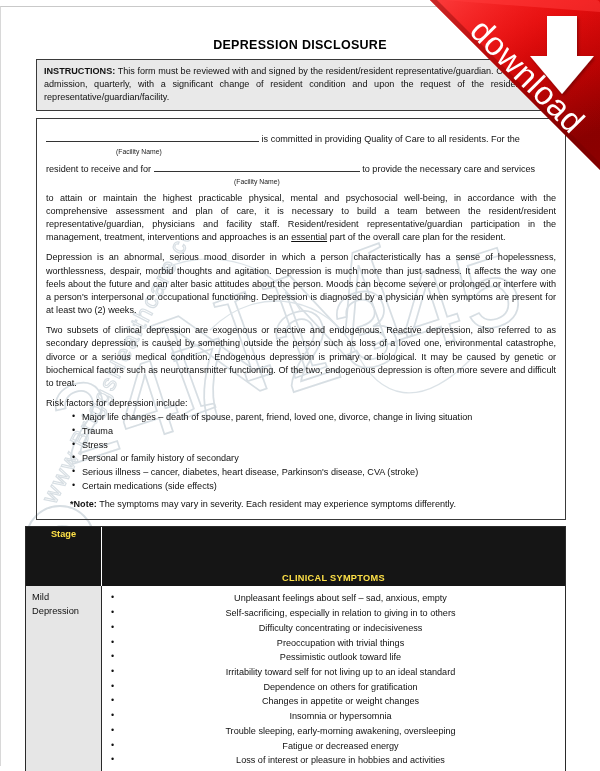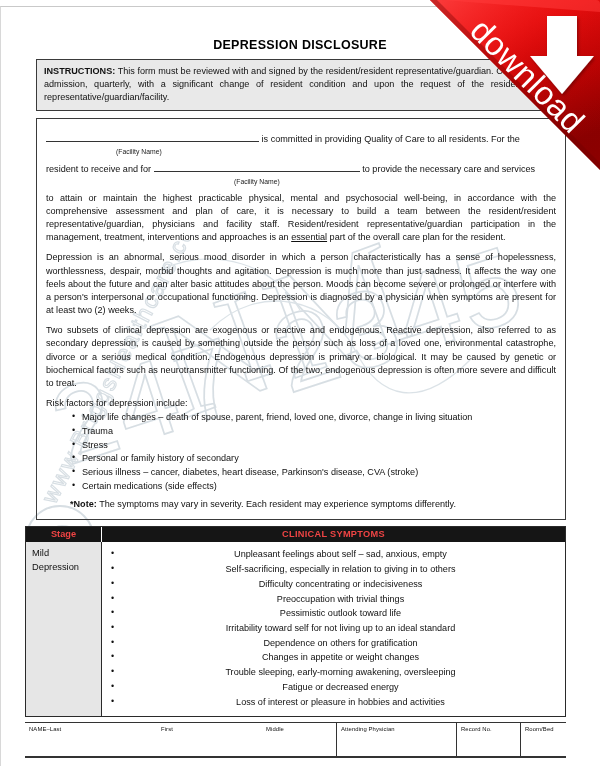--- a/index.html
+++ b/index.html
@@ -119,37 +119,38 @@
   
   .sym-table {
     margin: 6px 34px 0 25px;
     border: 1px solid #2a2a2a;
     border-collapse: collapse;
     width: 541px;
   }
   .sym-head {
     display: flex;
     background: #151515;
-    color: #ef4444;
+    color: #fde047;
   }
   .sym-head .c1 {
     width: 76px;
     text-align: center;
     font-size: 9.2px;
     font-weight: bold;
     padding: 2px 0 3px 0;
     border-right: 1px solid #ffffff;
   }
   .sym-head .c2 {
     flex: 1;
     text-align: center;
     font-size: 9.2px;
     font-weight: bold;
     letter-spacing: .3px;
     padding: 2px 0 3px 0;
+    margin-top: 44px;
   }
   .sym-body { display: flex; }
   .sym-body .c1 {
     width: 76px;
     background: #e6e6e6;
     border-right: 1px solid #2a2a2a;
     font-size: 9.3px;
     color: #111;
     padding: 5px 0 0 6px;
     line-height: 1.42;
@@ -297,20 +298,21 @@
         <div class="c2">
           <ul class="sym">
             <li>Unpleasant feelings about self – sad, anxious, empty</li>
             <li>Self-sacrificing, especially in relation to giving in to others</li>
             <li>Difficulty concentrating or indecisiveness</li>
             <li>Preoccupation with trivial things</li>
             <li>Pessimistic outlook toward life</li>
             <li>Irritability toward self for not living up to an ideal standard</li>
             <li>Dependence on others for gratification</li>
             <li>Changes in appetite or weight changes</li>
+            <li>Insomnia or hypersomnia</li>
             <li>Trouble sleeping, early-morning awakening, oversleeping</li>
             <li>Fatigue or decreased energy</li>
             <li>Loss of interest or pleasure in hobbies and activities</li>
           </ul>
         </div>
       </div>
     </div>
 
     <div class="id-strip">
       <div class="id-cell" style="left:0; width:132px;">NAME–Last</div>

